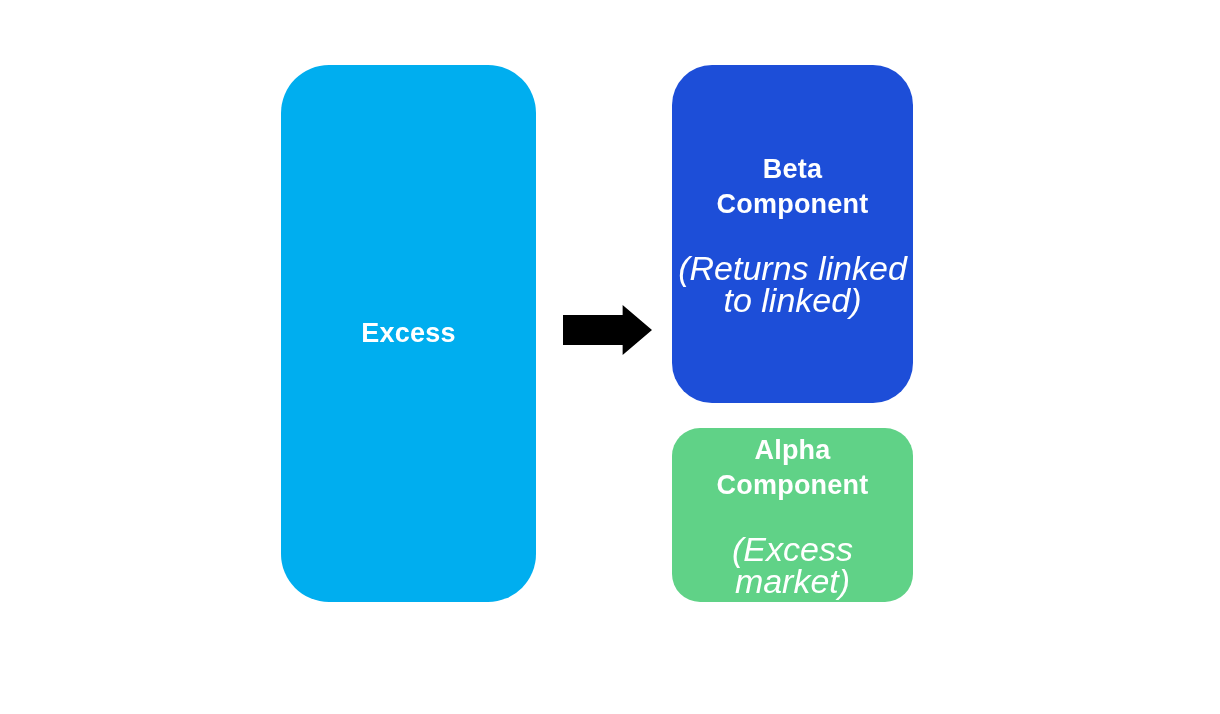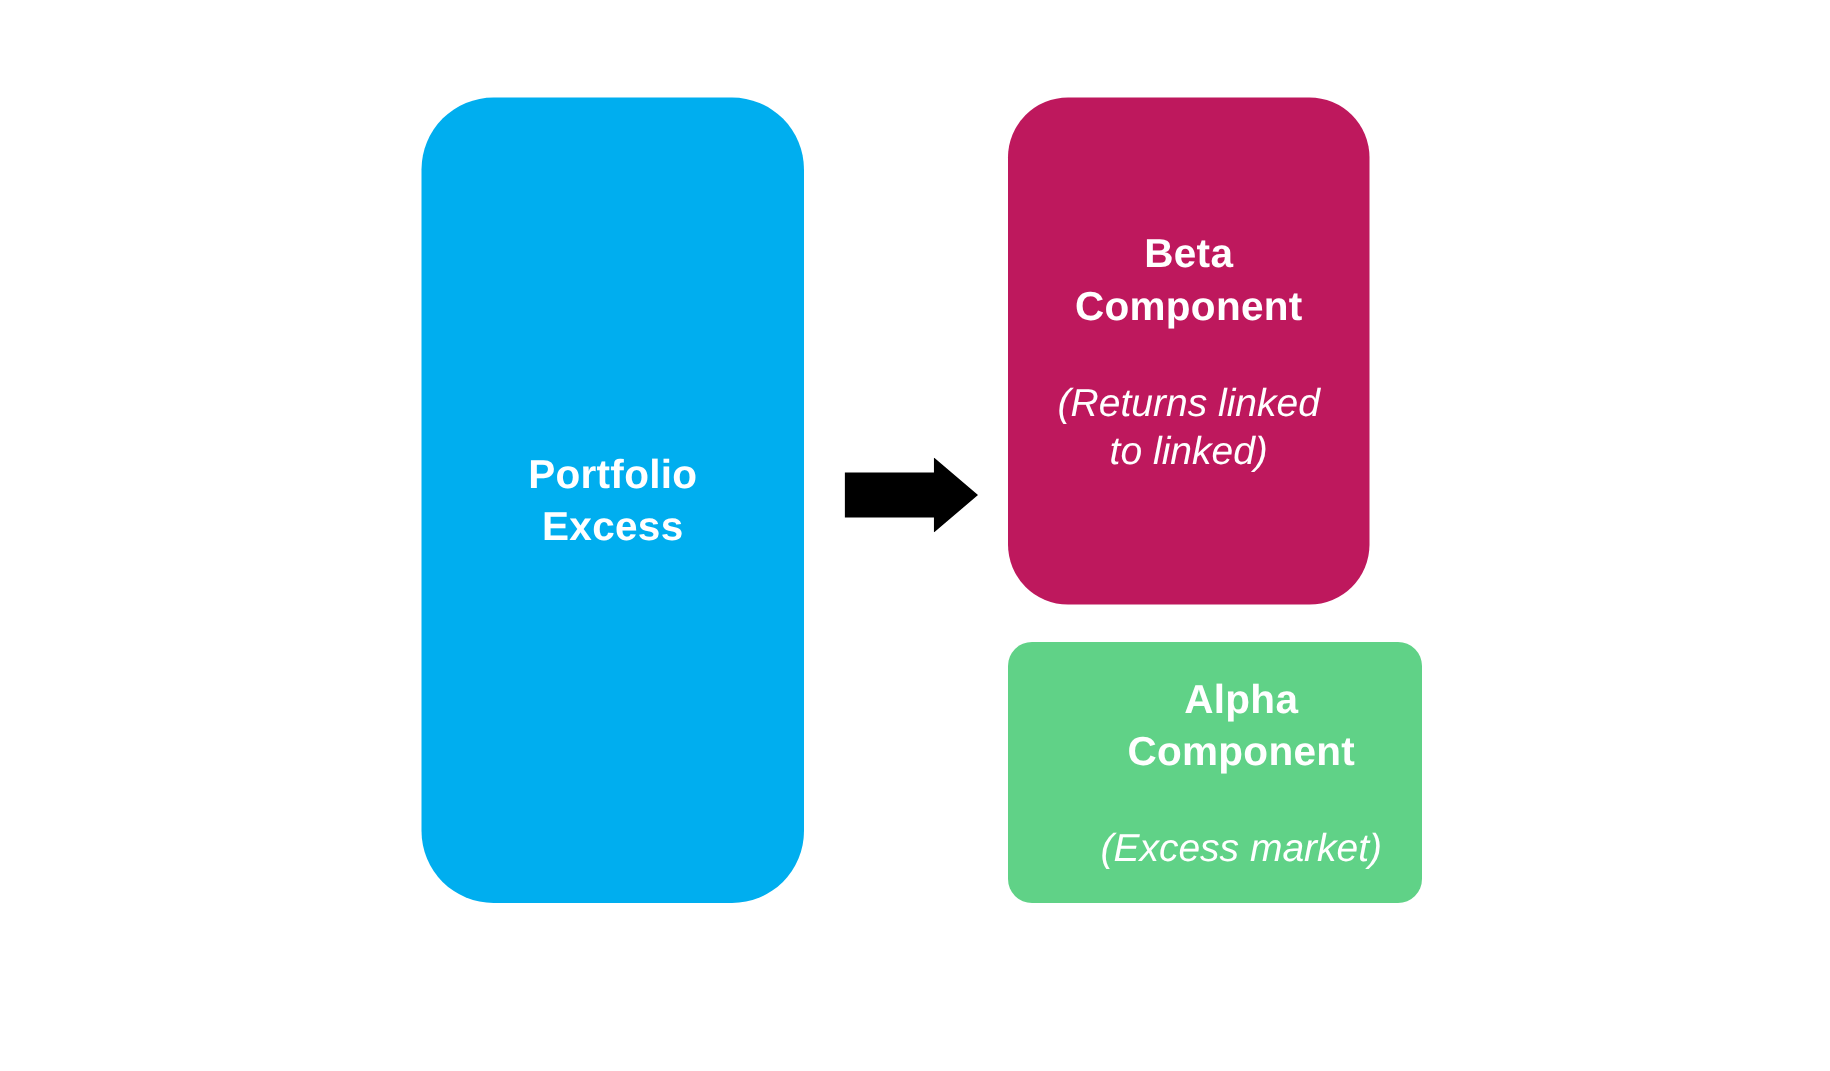--- a/index.html
+++ b/index.html
@@ -24,21 +24,21 @@
     color: #FFFFFF;
   }
   .box .title {
     font-weight: bold;
     font-size: 27px;
     line-height: 35px;
     letter-spacing: 0.2px;
   }
   .box .subtitle {
     font-style: italic;
-    font-size: 26px;
+    font-size: 34px;
     line-height: 32px;
     margin-top: 30px;
   }
   .node-portfolio {
     left: 281px;
     top: 65px;
     width: 255px;
     height: 537px;
     border-radius: 48px;
   }
@@ -47,47 +47,45 @@
     top: 65px;
     width: 241px;
     height: 338px;
     border-radius: 40px;
   }
   .node-alpha {
     left: 672px;
     top: 428px;
     width: 241px;
     height: 174px;
-    border-radius: 16px;
-    padding-left: 35px;
+    border-radius: 28px;
   }
   .arrow-right {
     position: absolute;
     left: 563px;
     top: 305px;
     width: 89px;
     height: 50px;
     clip-path: polygon(0 20%, 67% 20%, 67% 0, 100% 50%, 67% 100%, 67% 80%, 0 80%);
   }
 </style>
 </head>
 <body>
 
 <div class="canvas">
 
   <div class="box node-portfolio" style="background: rgb(0, 174, 239);">
     <div class="title">
-      <div>Portfolio</div>
       <div>Excess</div>
     </div>
   </div>
 
   <div class="arrow-right" style="background: rgb(0, 0, 0);"></div>
 
-  <div class="box node-beta" style="background: #be185d;">
+  <div class="box node-beta" style="background: #1d4ed8;">
     <div class="title">
       <div>Beta</div>
       <div>Component</div>
     </div>
     <div class="subtitle">
       <div>(Returns linked</div>
       <div>to linked)</div>
     </div>
   </div>
 

